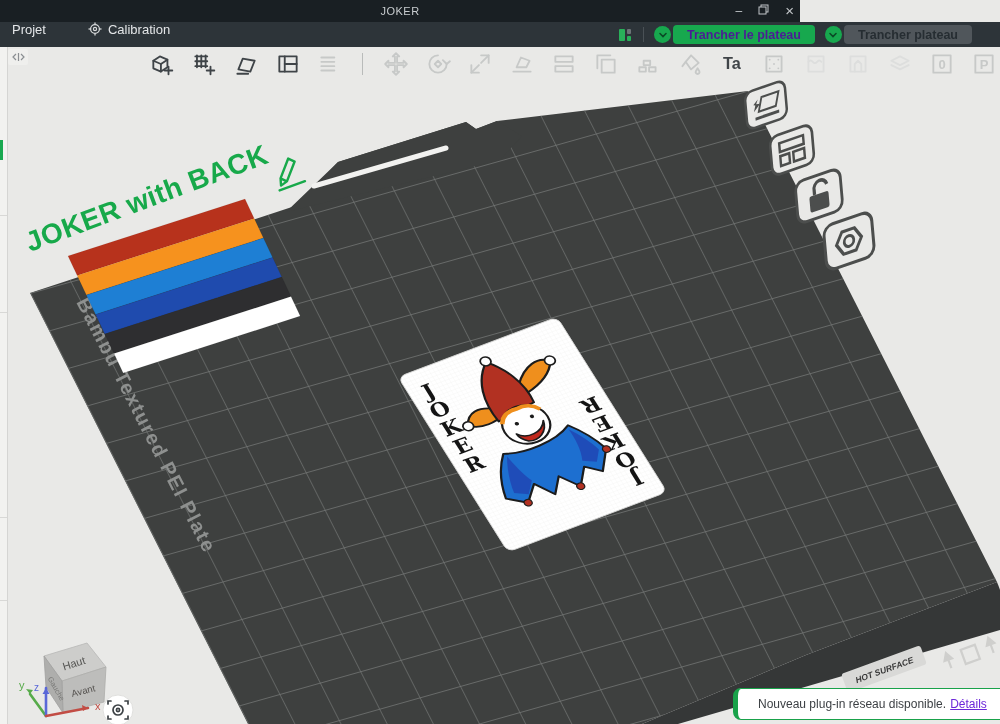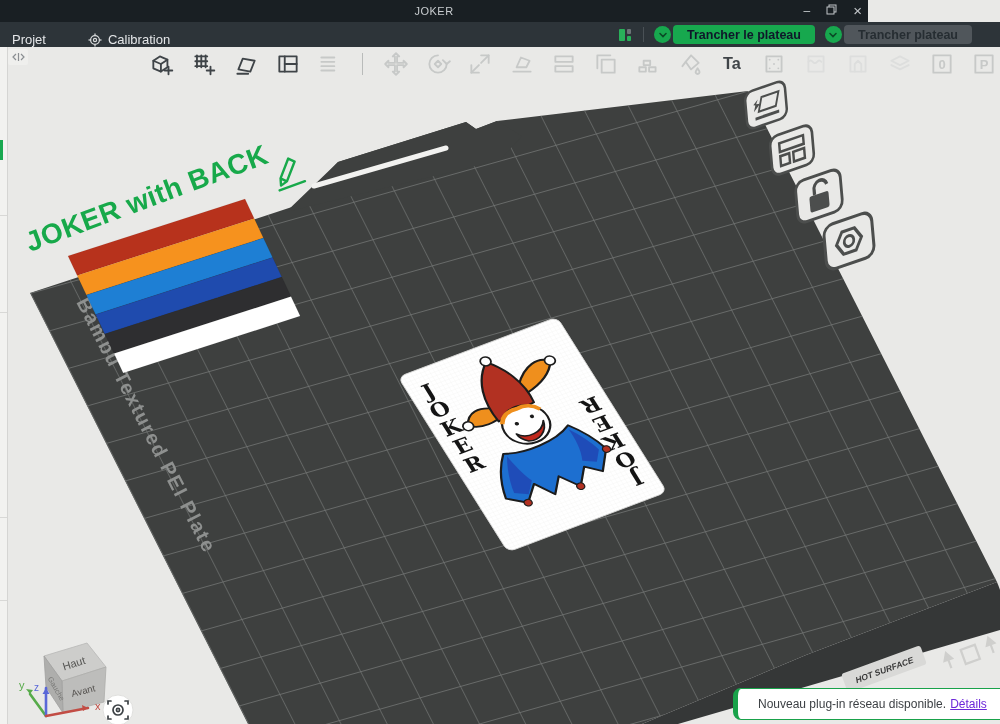--- a/index.html
+++ b/index.html
@@ -1,34 +1,34 @@
 <!DOCTYPE html>
 <html><head>
 <meta charset="utf-8">
 <style>
   html,body{margin:0;padding:0;}
   body{width:1000px;height:724px;overflow:hidden;position:relative;
        font-family:"Liberation Sans","DejaVu Sans",sans-serif;background:#e9e9e7;}
   
-  .titlebar{position:absolute;left:0;top:0;width:868px;height:22px;background:#191f23;
+  .titlebar{position:absolute;left:0;top:0;width:800px;height:22px;background:#191f23;
             display:flex;align-items:center;justify-content:center;}
   .titlebar .wtitle{color:#c9cdd0;font-size:11px;letter-spacing:.5px;}
   .wcontrols{position:absolute;right:6px;top:0;height:22px;display:flex;align-items:center;gap:18px;}
   .wbtn{color:#c2c6c9;font-size:12px;line-height:22px;cursor:default;}
   
   .menubar{position:absolute;left:0;top:22px;width:1000px;height:25px;background:#2d3439;
            display:flex;align-items:center;color:#e4e6e8;font-size:13px;}
-  .menu-item{padding:0 12px;display:flex;align-items:flex-end;gap:6px;height:100%;}
+  .menu-item{padding:0 12px;display:flex;align-items:flex-start;gap:6px;height:100%;}
   .menubar-right{margin-left:auto;display:flex;align-items:center;gap:10px;padding-right:28px;}
   .vsep{width:1px;height:15px;background:#4a5156;}
   .chev{width:17px;height:17px;border-radius:50%;background:#17a84e;display:flex;
         align-items:center;justify-content:center;}
   .pill{height:19px;border-radius:4px;display:flex;align-items:center;justify-content:center;
         font-size:12.5px;font-weight:bold;padding:0 14px;margin-left:-4px;}
-  .pill.slice{background:#17a84e;color:#0f172a;}
+  .pill.slice{background:#17a84e;color:#4c1d95;}
   .pill.print{background:#50565b;color:#262d32;}
   .grp{display:flex;align-items:center;gap:6px;}
   
   .viewport{position:absolute;left:0;top:47px;width:1000px;height:677px;background:#e9e9e7;}
   .scene{position:absolute;left:0;top:0;}
   
   .leftstrip{position:absolute;left:0;top:0;width:7px;height:677px;background:#f2f2f0;
              border-right:1px solid #d5d5d3;}
   .leftstrip .gsel{position:absolute;left:0;top:93px;width:3px;height:20px;background:#18a850;}
   .leftstrip .div{position:absolute;left:0;width:7px;height:1px;background:#d8d8d6;}

